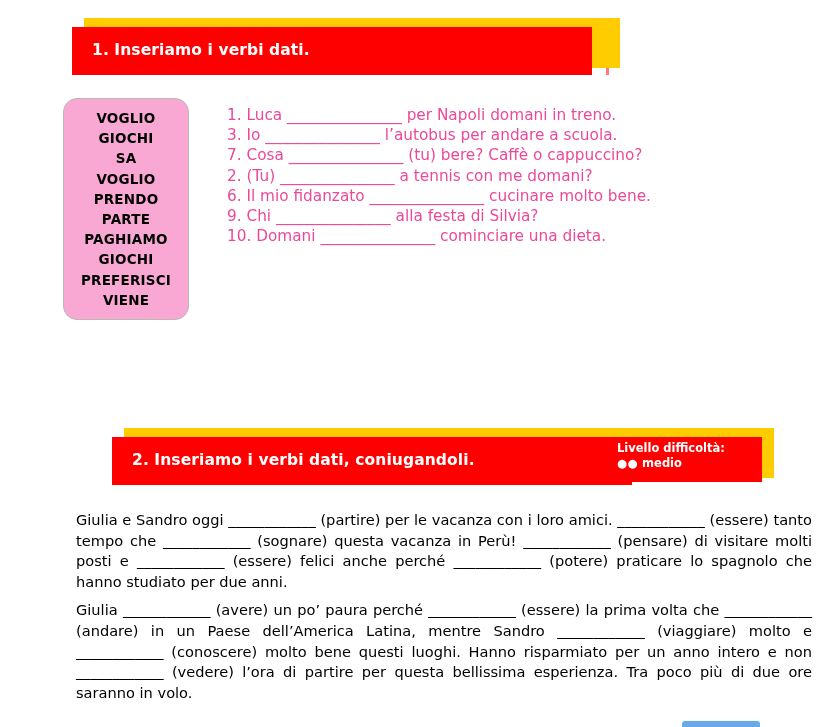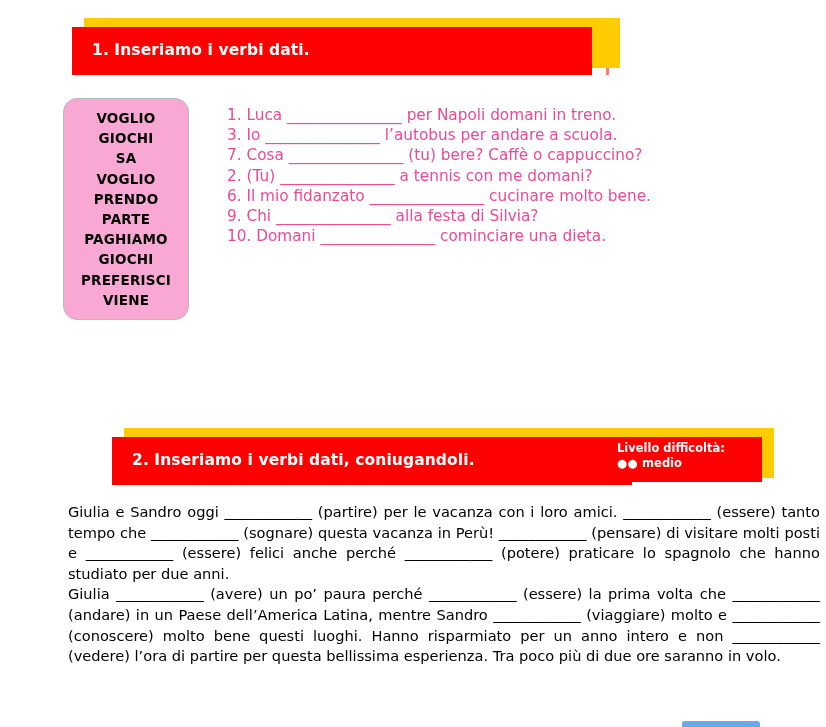--- a/index.html
+++ b/index.html
@@ -111,21 +111,21 @@
     position: absolute;
     left: 68px;
     top: 502px;
     width: 752px;
     font-size: 14.6px;
     line-height: 20.6px;
     text-align: justify;
     color: #000000;
   }
   #exercise-2-text p {
-    margin: 0;
+    margin: 8px;
   }
   #exercise-2-text p.para + p.para {
     margin-top: 0;
   }
 
   
   #bottom-button {
     position: absolute;
     left: 682px;
     top: 721px;

